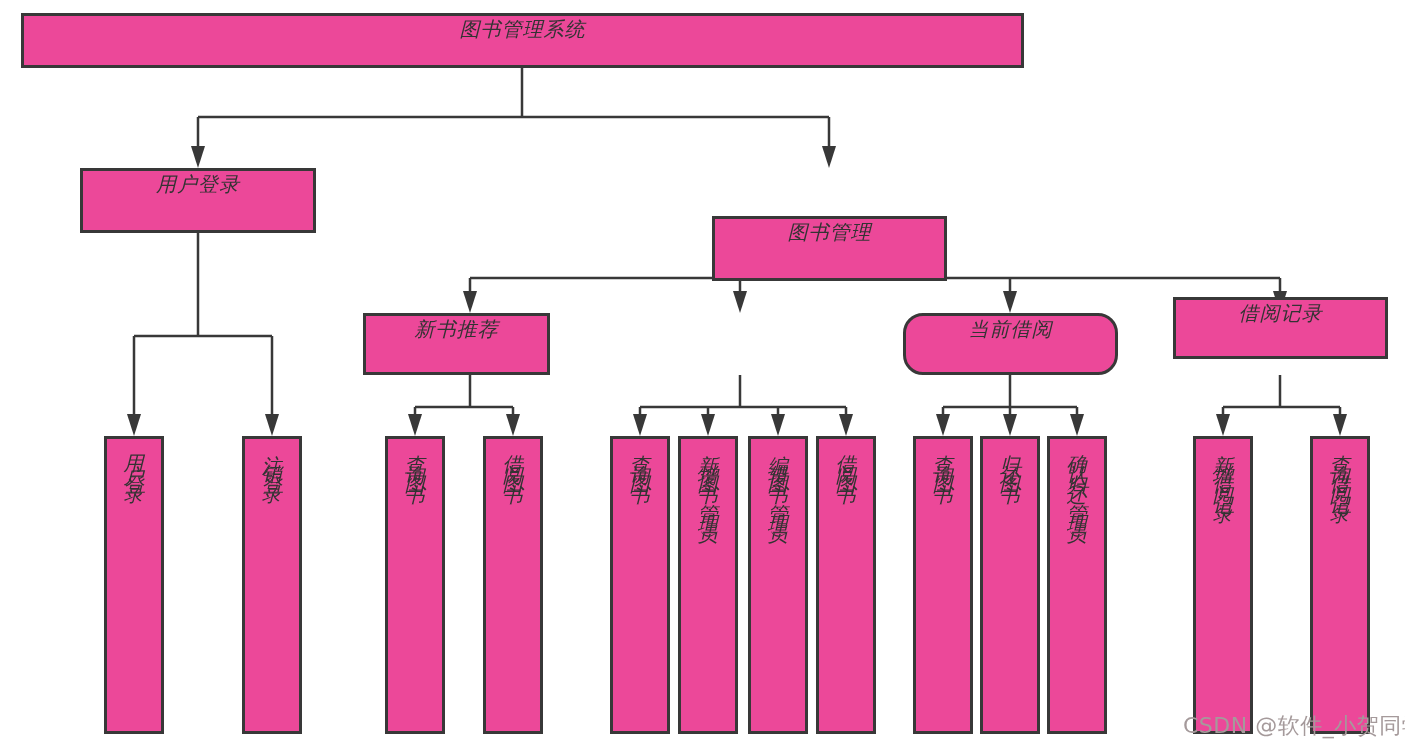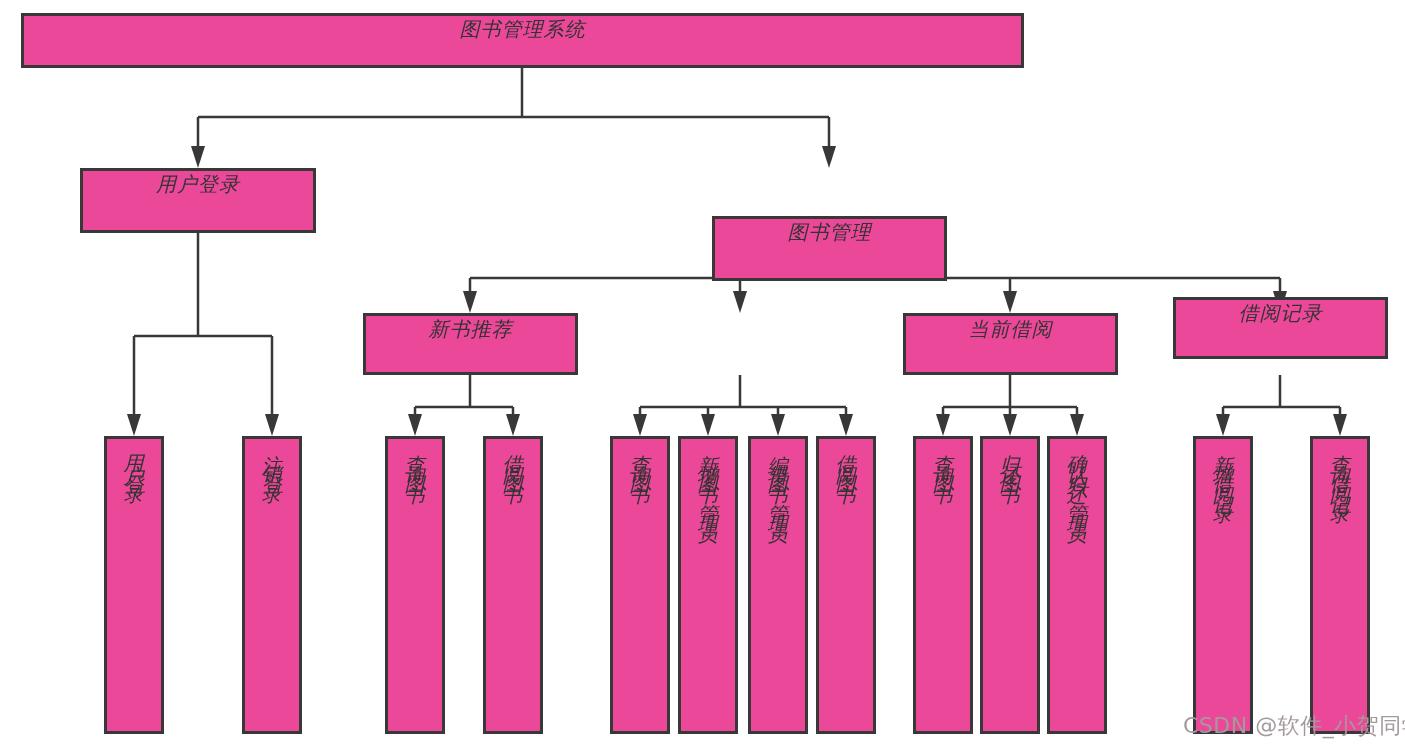--- a/index.html
+++ b/index.html
@@ -101,24 +101,24 @@
     <span class="lbl">图书管理系统</span>
   </div>
 
   <div class="node" style="left:80px;top:168px;width:236px;height:65px;">
     <span class="lbl">用户登录</span>
   </div>
   <div class="node" style="left:712px;top:168px;width:235px;height:65px;margin-top:48px;">
     <span class="lbl">图书管理</span>
   </div>
 
-  <div class="node" style="left:363px;top:313px;width:215px;height:62px;">
+  <div class="node" style="left:363px;top:313px;width:187px;height:62px;">
     <span class="lbl">新书推荐</span>
   </div>
-  <div class="node" style="left:903px;top:313px;width:215px;height:62px;">
+  <div class="node" style="left:903px;top:313px;width:215px;height:62px;border-radius:20px;">
     <span class="lbl">当前借阅</span>
   </div>
   <div class="node" style="left:1173px;top:297px;width:215px;height:62px;">
     <span class="lbl">借阅记录</span>
   </div>
 
   <div class="node leaf" style="left:104px;top:436px;width:60px;height:298px;">
     <span class="vtext">用户登录</span>
   </div>
   <div class="node leaf" style="left:242px;top:436px;width:60px;height:298px;">

